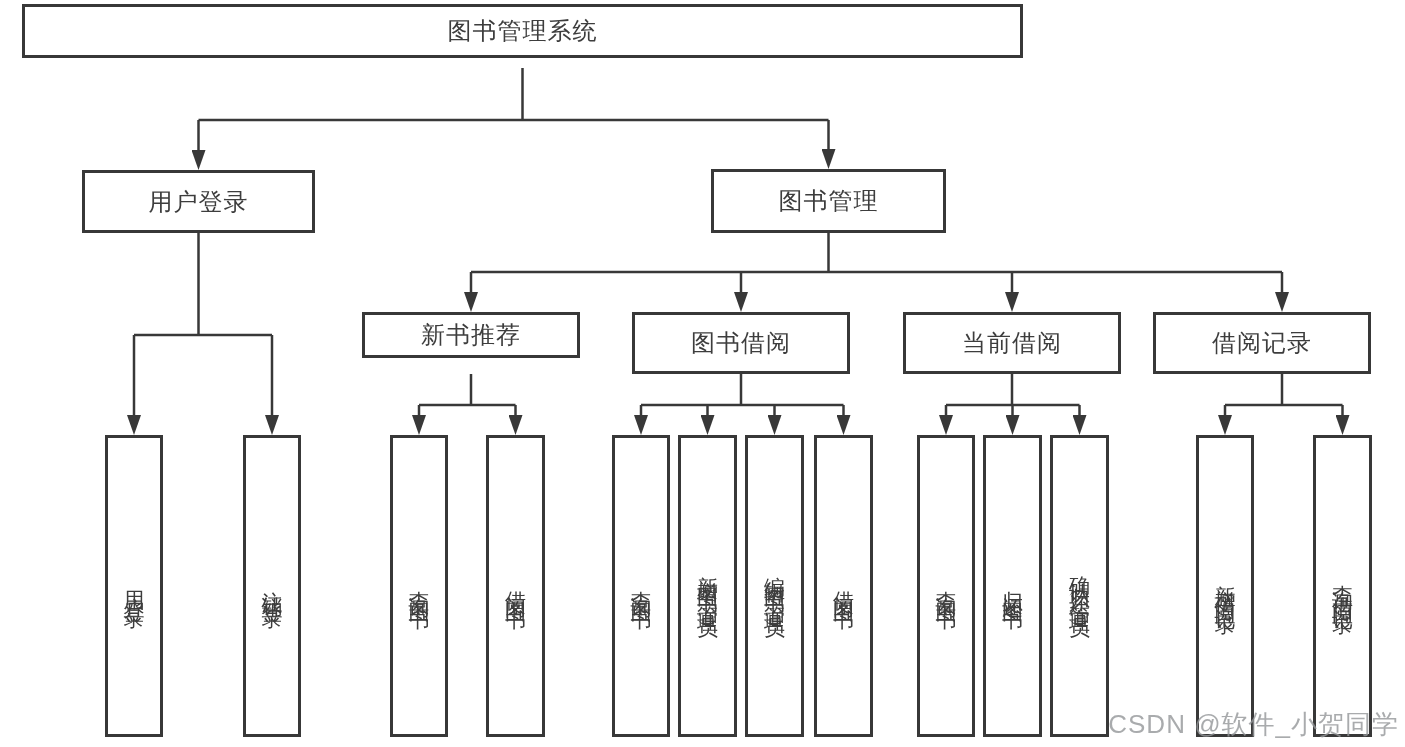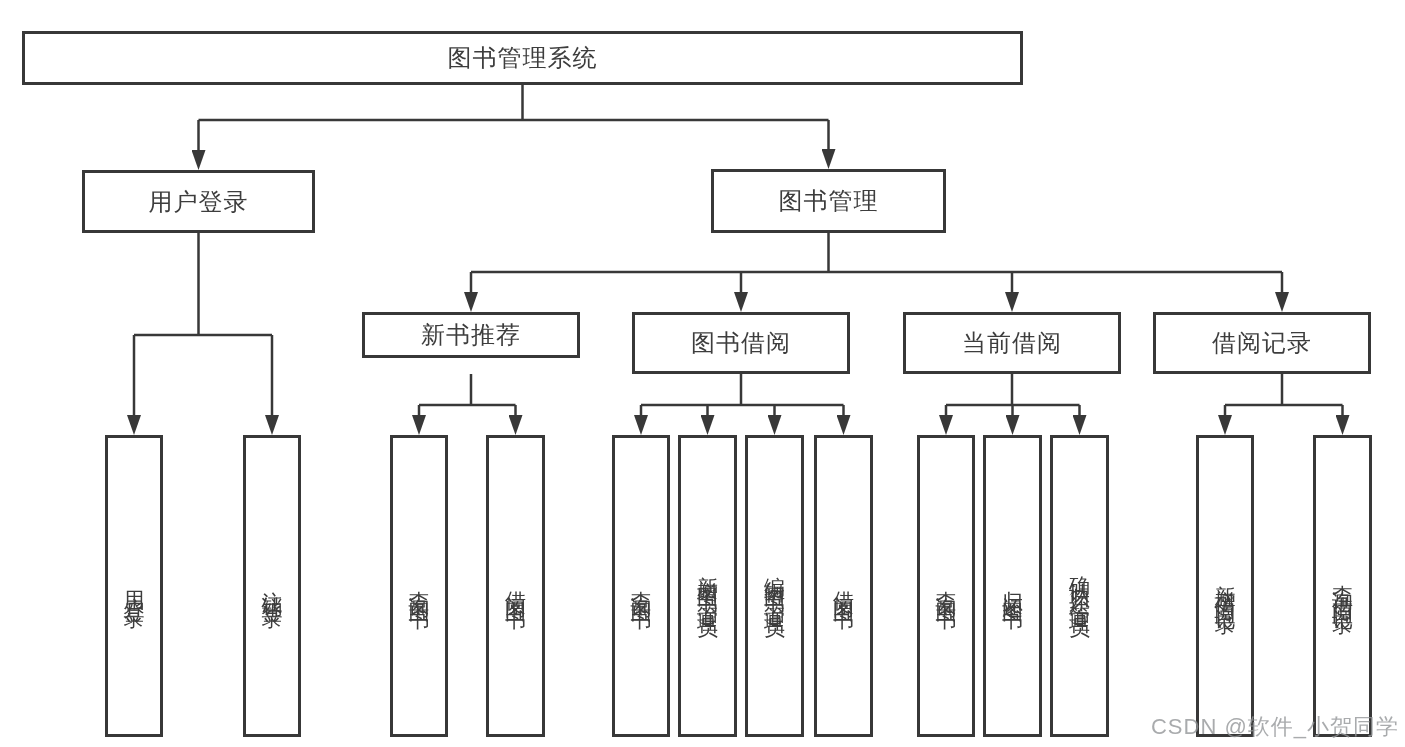--- a/index.html
+++ b/index.html
@@ -19,21 +19,21 @@
   .root{font-size:24px;}
   .vbox{
     writing-mode:vertical-rl;text-orientation:mixed;
     font-size:22px;letter-spacing:15px;
     display:flex;align-items:center;justify-content:center;
   }
   .vbox span{display:block;}
   .vbox.long{letter-spacing:6px;font-size:21px;}
   .watermark{
     position:absolute;right:6px;bottom:5px;z-index:3;
-    font-size:22px;color:rgba(148,150,153,0.8);letter-spacing:1px;
+    font-size:26px;color:rgba(148,150,153,0.8);letter-spacing:1px;
     white-space:nowrap;
   }
 </style>
 </head>
 <body>
 
 <div id="stage">
 
   <svg class="connectors" width="1405" height="747" viewBox="0 0 1405 747">
     <defs>
@@ -71,21 +71,21 @@
     <path d="M707.5,405 V415" fill="none" stroke="#383838" stroke-width="2.5" marker-end="url(#arrowhead)"></path>
     <path d="M774.5,405 V415" fill="none" stroke="#383838" stroke-width="2.5" marker-end="url(#arrowhead)"></path>
     <path d="M843.5,405 V415" fill="none" stroke="#383838" stroke-width="2.5" marker-end="url(#arrowhead)"></path>
     <path d="M946,405 V415" fill="none" stroke="#383838" stroke-width="2.5" marker-end="url(#arrowhead)"></path>
     <path d="M1012.5,405 V415" fill="none" stroke="#383838" stroke-width="2.5" marker-end="url(#arrowhead)"></path>
     <path d="M1079.5,405 V415" fill="none" stroke="#383838" stroke-width="2.5" marker-end="url(#arrowhead)"></path>
     <path d="M1225,405 V415" fill="none" stroke="#383838" stroke-width="2.5" marker-end="url(#arrowhead)"></path>
     <path d="M1342.5,405 V415" fill="none" stroke="#383838" stroke-width="2.5" marker-end="url(#arrowhead)"></path>
   </svg>
 
-  <div class="box hbox root" style="left:22px;top:31px;width:1001px;height:54px;">
+  <div class="box hbox root" style="left:22px;top:4px;width:1001px;height:54px;">
     <span>图书管理系统</span>
   </div>
 
   <div class="box hbox" style="left:82px;top:170px;width:233px;height:63px;">
     <span>用户登录</span>
   </div>
   <div class="box hbox" style="left:711px;top:169px;width:235px;height:64px;">
     <span>图书管理</span>
   </div>
 

